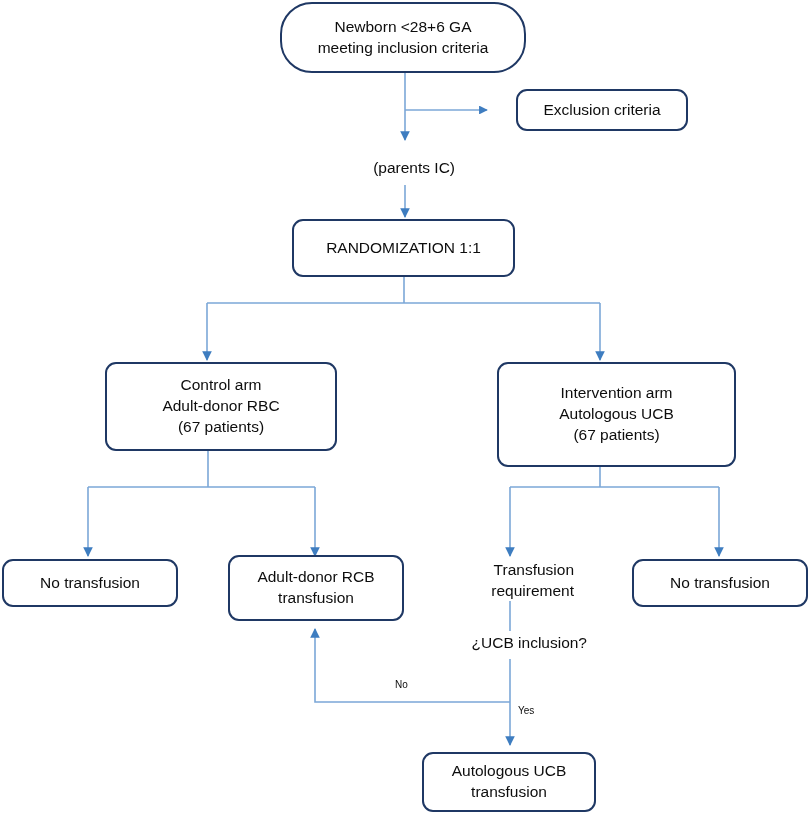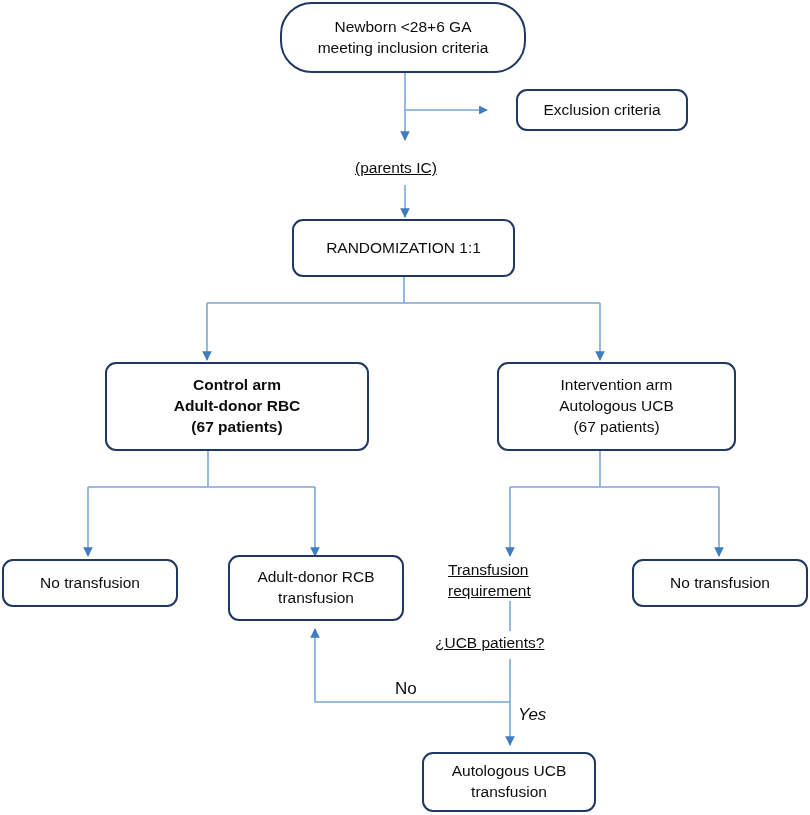--- a/index.html
+++ b/index.html
@@ -33,53 +33,52 @@
     justify-content: center;
     text-align: center;
     font-size: 15.5px;
     line-height: 1.35;
     color: #0d0d0d;
     white-space: pre-line;
     z-index: 2;
   }
   .freetext {
     position: absolute;
-    text-align: left;
+    text-align: right;
     font-size: 15.5px;
     line-height: 1.35;
     color: #0d0d0d;
     white-space: pre-line;
     z-index: 2;
-    text-decoration: underline;
   }
   .edge-label {
     position: absolute;
-    font-size: 17px;
+    font-size: 10px;
     color: #0d0d0d;
     z-index: 2;
     background: #ffffff;
     padding: 0 3px;
   }
 
   
   #node-newborn      { left: 280px; top: 2px;   width: 246px; height: 71px; border-radius: 32px; }
   #node-exclusion    { left: 489px; top: 89px;  width: 172px; height: 42px; margin-left: 27px; }
   #node-random       { left: 292px; top: 219px; width: 223px; height: 58px; }
-  #node-control      { left: 105px; top: 362px; width: 264px; height: 89px; font-weight: bold; }
-  #node-intervention { left: 497px; top: 362px; width: 239px; height: 89px; }
+  #node-control      { left: 105px; top: 362px; width: 232px; height: 89px; }
+  #node-intervention { left: 497px; top: 362px; width: 239px; height: 105px; }
   #node-no-trans-l   { left: 2px;   top: 559px; width: 176px; height: 48px; }
   #node-rcb-trans    { left: 228px; top: 555px; width: 176px; height: 66px; }
   #node-no-trans-r   { left: 632px; top: 559px; width: 176px; height: 48px; }
   #node-ucb-trans    { left: 422px; top: 752px; width: 174px; height: 60px; }
 
   #text-transfusion-req { left: 448px; top: 560px; width: 126px; }
   #text-ucb-available   { left: 435px; top: 633px; width: 152px; }
 
   #label-no  { left: 392px; top: 679px; }
-  #label-yes { left: 515px; top: 705px; font-style: italic; }
+  #label-yes { left: 515px; top: 705px; }
 </style>
 </head>
 <body>
 
 <svg id="flow-canvas" viewBox="0 0 810 815" xmlns="http://www.w3.org/2000/svg">
   <defs>
     <marker id="arrow" viewBox="0 0 10 10" refX="9" refY="5" markerWidth="6" markerHeight="6" orient="auto-start-reverse">
       <path d="M 0 0 L 10 5 L 0 10 z" fill="#3E7DC0"></path>
     </marker>
     <marker id="arrow-sm" viewBox="0 0 10 10" refX="9" refY="5" markerWidth="5.5" markerHeight="5.5" orient="auto-start-reverse">
@@ -139,17 +138,17 @@
 <div class="node" id="node-no-trans-r">No transfusion</div>
 
 <div class="node" id="node-ucb-trans">Autologous UCB
 transfusion</div>
 
 <div class="freetext" id="text-parents-ic" style="left:355px; top:158px; width:100px;">(parents IC)</div>
 
 <div class="freetext" id="text-transfusion-req">Transfusion
 requirement</div>
 
-<div class="freetext" id="text-ucb-available">¿UCB patients?</div>
+<div class="freetext" id="text-ucb-available">¿UCB inclusion?</div>
 
 <div class="edge-label" id="label-no">No</div>
 
 <div class="edge-label" id="label-yes">Yes</div>
 
 </body></html>

